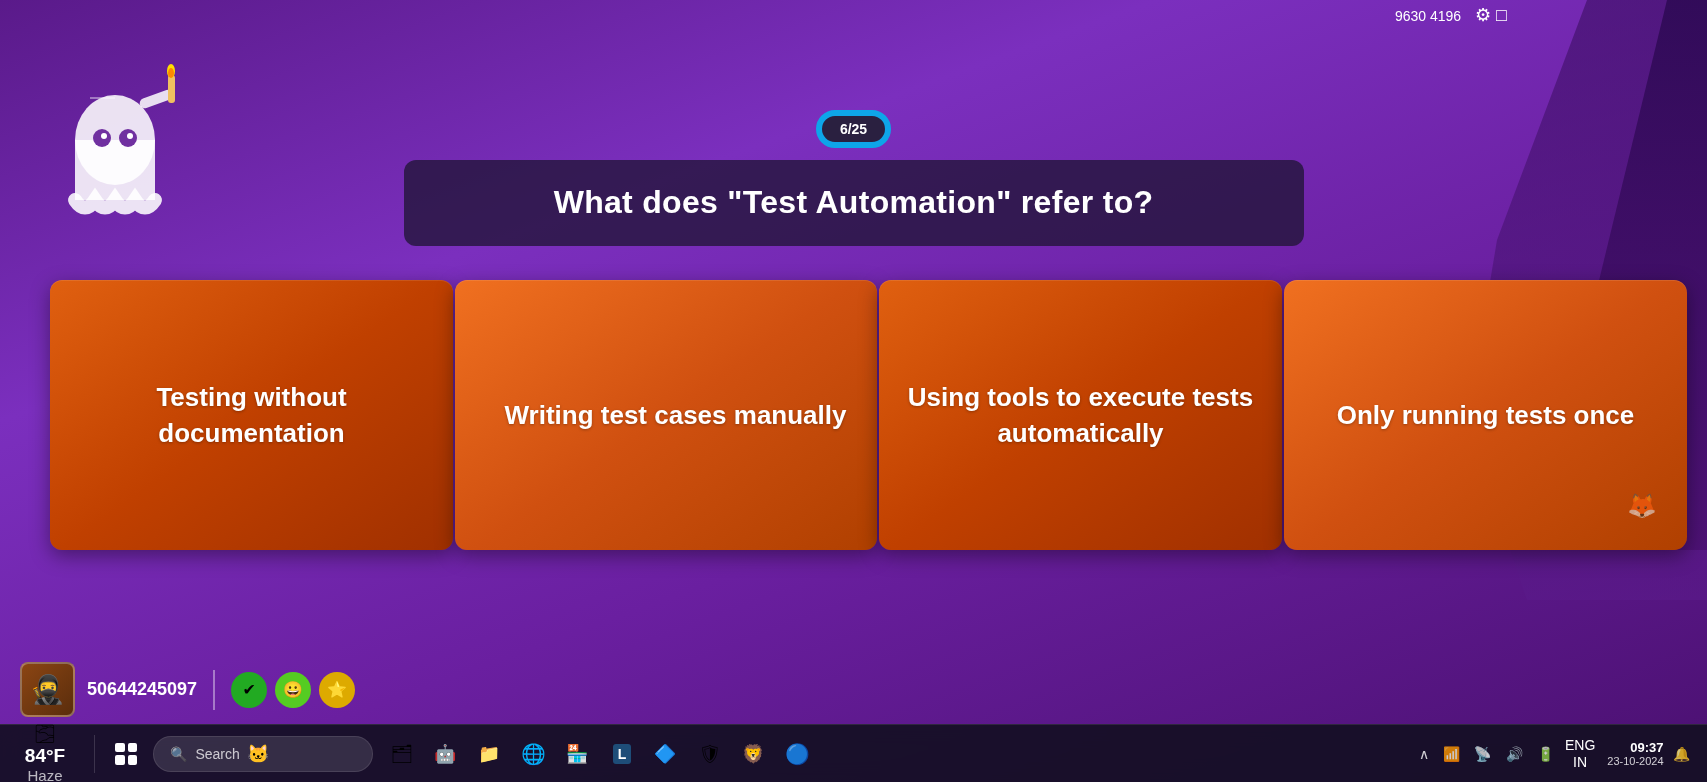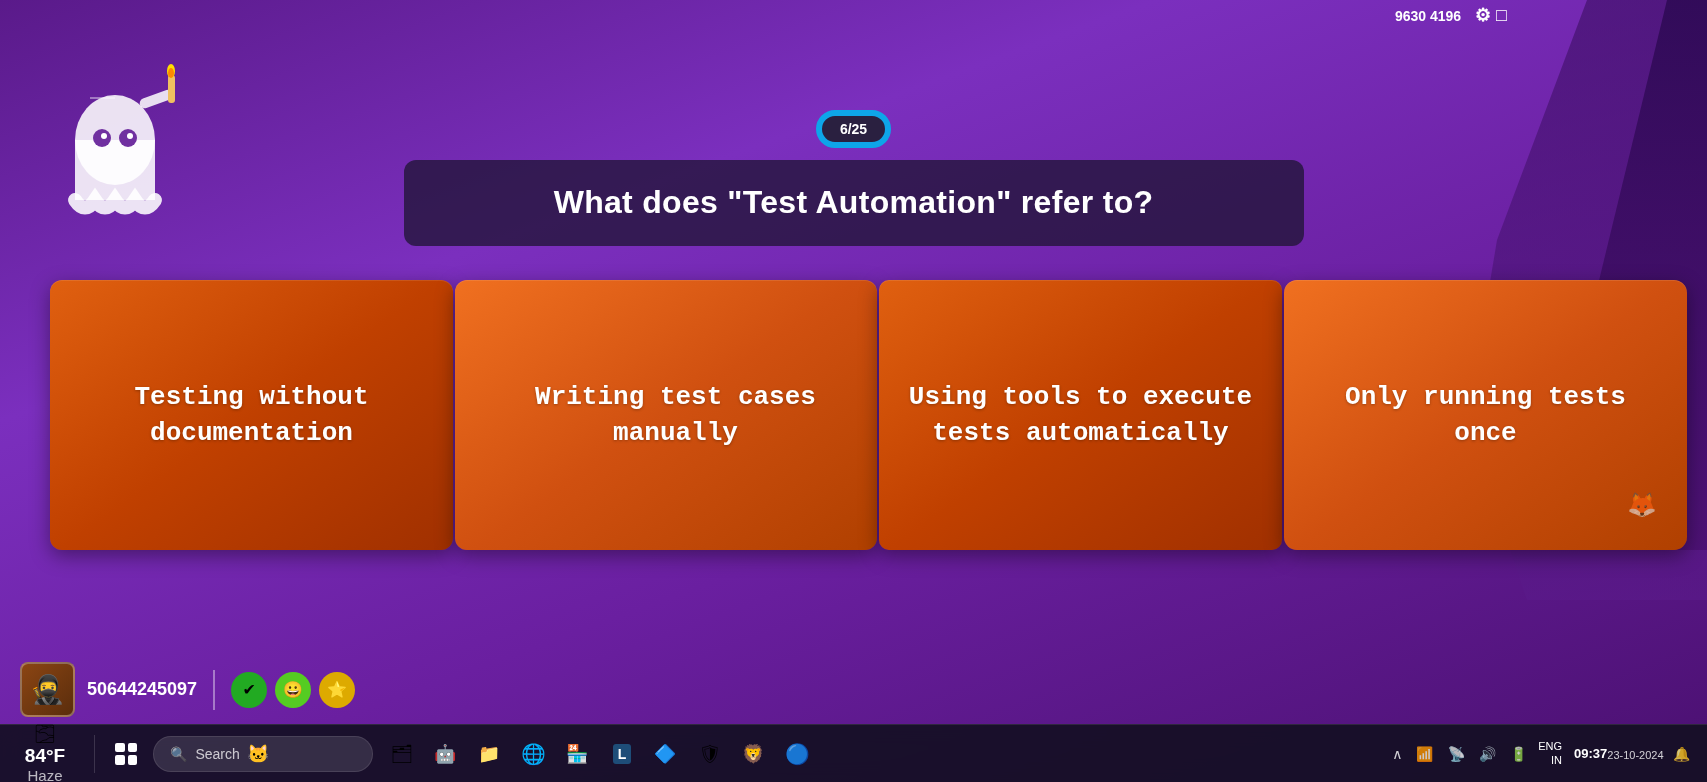--- a/index.html
+++ b/index.html
@@ -91,21 +91,20 @@
 
     
     .answers-container {
       position: absolute;
       top: 280px;
       left: 50px;
       right: 20px;
       z-index: 10;
       display: flex;
       gap: 2px;
-      font-family: Liberation Mono, monospace;
     }
 
     .answer-card {
       flex: 1;
       min-height: 270px;
       border-radius: 12px;
       display: flex;
       align-items: center;
       justify-content: center;
       padding: 30px 25px;
@@ -121,21 +120,20 @@
 
     .answer-card-2 {
       background: linear-gradient(145deg, #f07020 0%, #d05010 50%, #b04000 100%);
       box-shadow: 0 6px 20px rgba(0,0,0,0.4), inset 0 1px 0 rgba(255,255,255,0.1);
       padding-left: 44px;
     }
 
     .answer-card-3 {
       background: linear-gradient(145deg, #e06010 0%, #c04000 50%, #a03000 100%);
       box-shadow: 0 6px 20px rgba(0,0,0,0.4), inset 0 1px 0 rgba(255,255,255,0.1);
-      border-radius: 10px;
     }
 
     .answer-card-4 {
       background: linear-gradient(145deg, #f07020 0%, #d05010 50%, #b04000 100%);
       box-shadow: 0 6px 20px rgba(0,0,0,0.4), inset 0 1px 0 rgba(255,255,255,0.1);
       border-radius: 13px;
     }
 
     .answer-text {
       color: white;
@@ -332,54 +330,54 @@
 
     .tray-icon {
       font-size: 14px;
       color: rgba(255,255,255,0.8);
       padding: 4px;
       cursor: pointer;
     }
 
     .tray-time {
       display: flex;
-      flex-direction: row;
+      flex-direction: column;
       align-items: flex-end;
       margin-left: 6px;
     }
 
     .tray-time-val {
       color: white;
       font-size: 13px;
       font-weight: 600;
     }
 
     .tray-date-val {
       color: rgba(255,255,255,0.8);
       font-size: 11px;
     }
 
     .tray-lang {
       display: flex;
       flex-direction: column;
-      align-items: flex-end;
-      color: white;
-      font-size: 11px;
+      align-items: center;
+      color: white;
+      font-size: 14px;
       line-height: 1.2;
     }
 
     
     .top-counter {
       position: absolute;
       top: 4px;
       right: 200px;
       z-index: 20;
       color: white;
       font-size: 14px;
-      font-weight: 700;
+      font-weight: 400;
     }
   </style>
 </head>
 <body>
 
 <div class="bg"></div>
 <div class="bg-deco-right"></div>
 <div class="bg-deco-right2"></div>
 
 <div class="top-counter">

